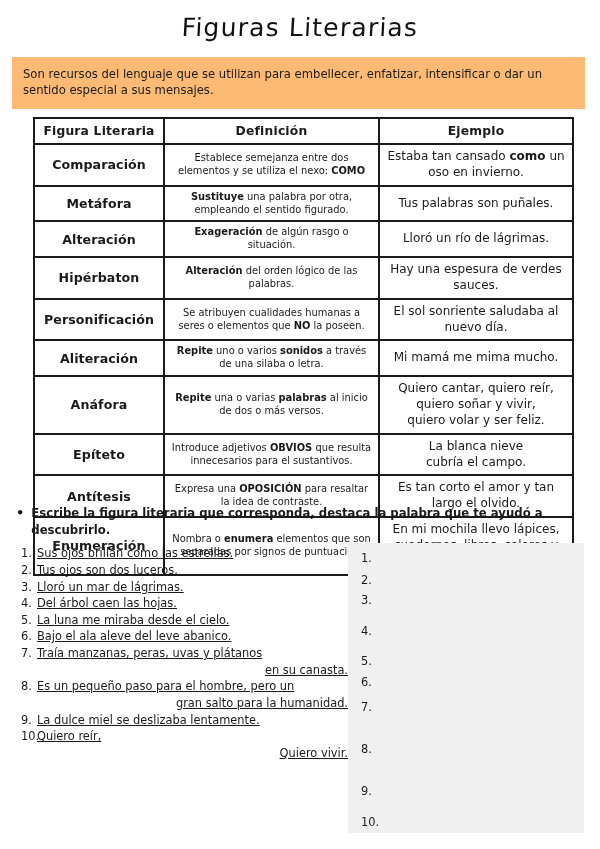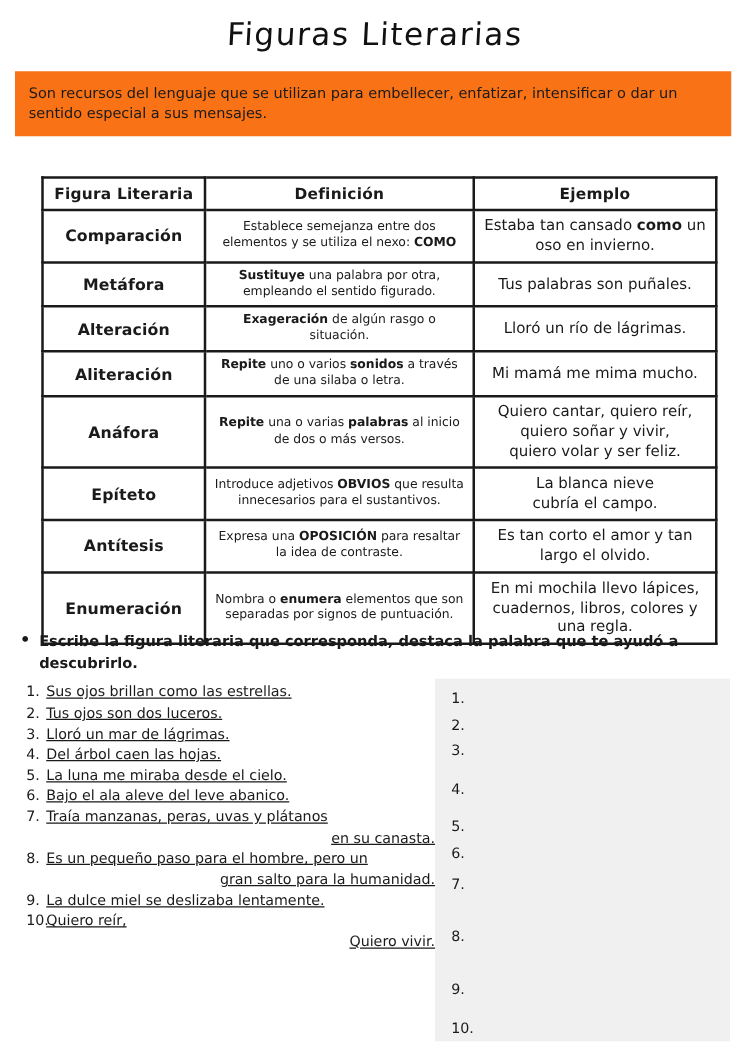--- a/index.html
+++ b/index.html
@@ -29,34 +29,33 @@
     transform: skewX(-3deg);
   }
 
   
   .intro-box {
     position: absolute;
     left: 12px;
     top: 57px;
     width: 573px;
     box-sizing: border-box;
-    background: #f97316;
+    background: #fdba74;
     padding: 9px 11px 10px 11px;
     font-size: 11.6px;
     line-height: 1.42;
     color: #1a1a1a;
   }
 
   
   .table-wrap {
     position: absolute;
     left: 33px;
     top: 117px;
     width: 539px;
-    margin-top: 24px;
   }
   table.figtable {
     border-collapse: collapse;
     width: 539px;
     table-layout: fixed;
   }
   table.figtable col.c1 { width: 130px; }
   table.figtable col.c2 { width: 215px; }
   table.figtable col.c3 { width: 194px; }
 
@@ -190,20 +189,30 @@
           <td class="name-cell">Metáfora</td>
           <td class="def-cell"><b>Sustituye</b> una palabra por otra, empleando el sentido figurado.</td>
           <td class="ex-cell">Tus palabras son puñales.</td>
         </tr>
         <tr>
           <td class="name-cell">Alteración</td>
           <td class="def-cell"><b>Exageración</b> de algún rasgo o situación.</td>
           <td class="ex-cell">Lloró un río de lágrimas.</td>
         </tr>
         <tr>
+          <td class="name-cell">Hipérbaton</td>
+          <td class="def-cell"><b>Alteración</b> del orden lógico de las palabras.</td>
+          <td class="ex-cell">Hay una espesura de verdes sauces.</td>
+        </tr>
+        <tr>
+          <td class="name-cell">Personificación</td>
+          <td class="def-cell">Se atribuyen cualidades humanas a seres o elementos que <b>NO</b> la poseen.</td>
+          <td class="ex-cell">El sol sonriente saludaba al nuevo día.</td>
+        </tr>
+        <tr>
           <td class="name-cell">Aliteración</td>
           <td class="def-cell"><b>Repite</b> uno o varios <b>sonidos</b> a través de una silaba o letra.</td>
           <td class="ex-cell">Mi mamá me mima mucho.</td>
         </tr>
         <tr>
           <td class="name-cell">Anáfora</td>
           <td class="def-cell"><b>Repite</b> una o varias <b>palabras</b> al inicio de dos o más versos.</td>
           <td class="ex-cell">Quiero cantar, quiero reír,<br>quiero soñar y vivir,<br>quiero volar y ser feliz.</td>
         </tr>
         <tr>

